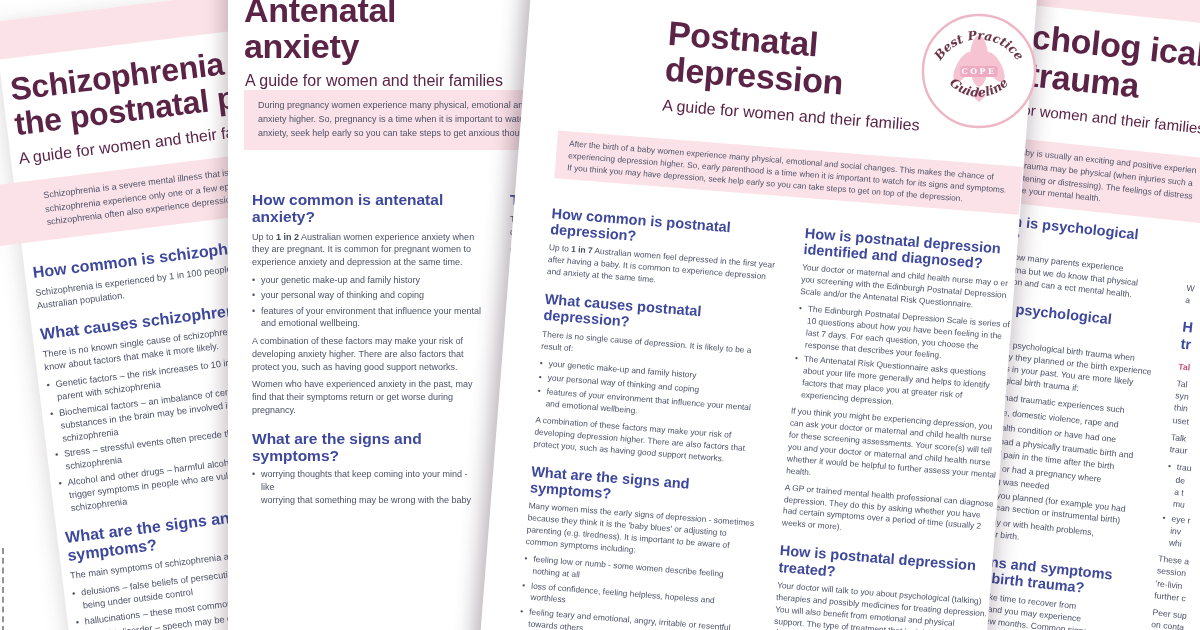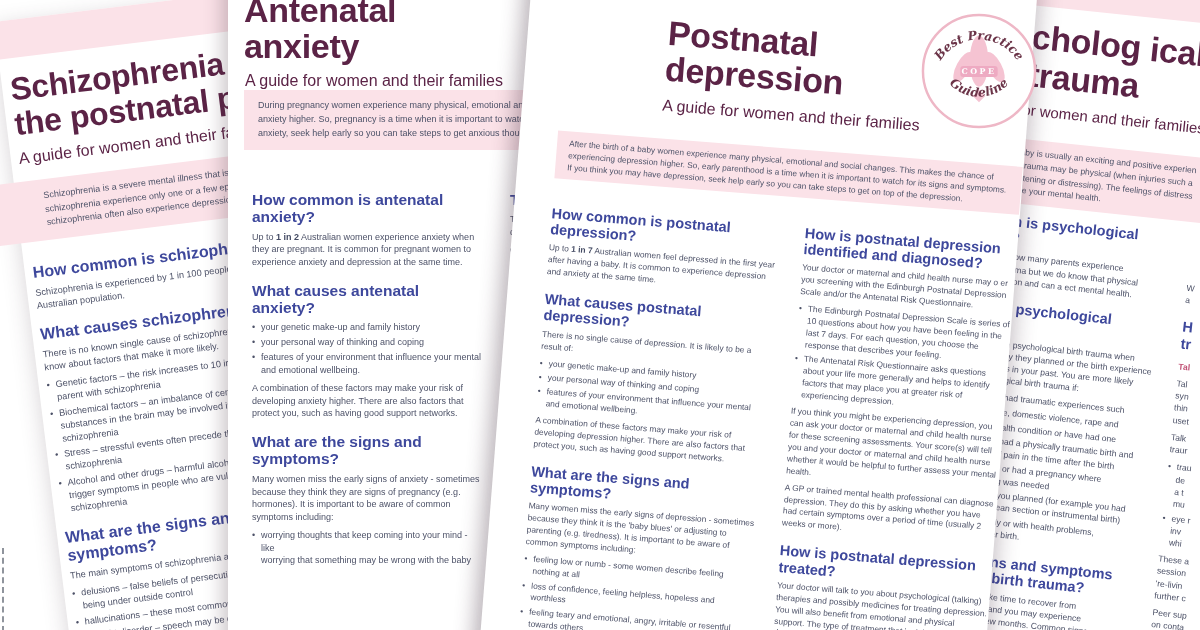--- a/index.html
+++ b/index.html
@@ -104,29 +104,28 @@
     <div class="title">Antenatal
 anxiety</div>
     <div class="subtitle">A guide for women and their families</div>
     <div class="introbox">During pregnancy women experience many physical, emotional and social chan
 anxiety higher. So, pregnancy is a time when it is important to watch for its sig
 anxiety, seek help early so you can take steps to get anxious thoughts and feeli</div>
     <div class="cols">
       <div class="col col1">
           <div class="blk-h2">How common is antenatal anxiety?</div>
           <div class="blk-p">Up to <b>1 in 2</b> Australian women experience anxiety when they are pregnant. It is common for pregnant women to experience anxiety and depression at the same time.</div>
-          <div class="blk-h2">What causes antenatal anxiety?</div>
           <div class="blk-ul">
             <div class="blk-li">your genetic make-up and family history</div>
             <div class="blk-li">your personal way of thinking and coping</div>
             <div class="blk-li">features of your environment that influence your mental and emotional wellbeing.</div>
           </div>
           <div class="blk-p">A combination of these factors may make your risk of developing anxiety higher. There are also factors that protect you, such as having good support networks.</div>
+          <div class="blk-p">Women who have experienced anxiety in the past, may find that their symptoms return or get worse during pregnancy.</div>
           <div class="blk-h2">What are the signs and symptoms?</div>
-          <div class="blk-p">Many women miss the early signs of anxiety - sometimes because they think they are signs of pregnancy (e.g. hormones). It is important to be aware of common symptoms including:</div>
           <div class="blk-ul">
             <div class="blk-li">worrying thoughts that keep coming into your mind - like
 worrying that something may be wrong with the baby</div>
           </div>
         </div>
       <div class="col col2">
           <div class="blk-h2">Types of</div>
           <div class="blk-p">There are a nu
 di erent symp</div>
           <div class="blk-p"><b>Generalised</b>

